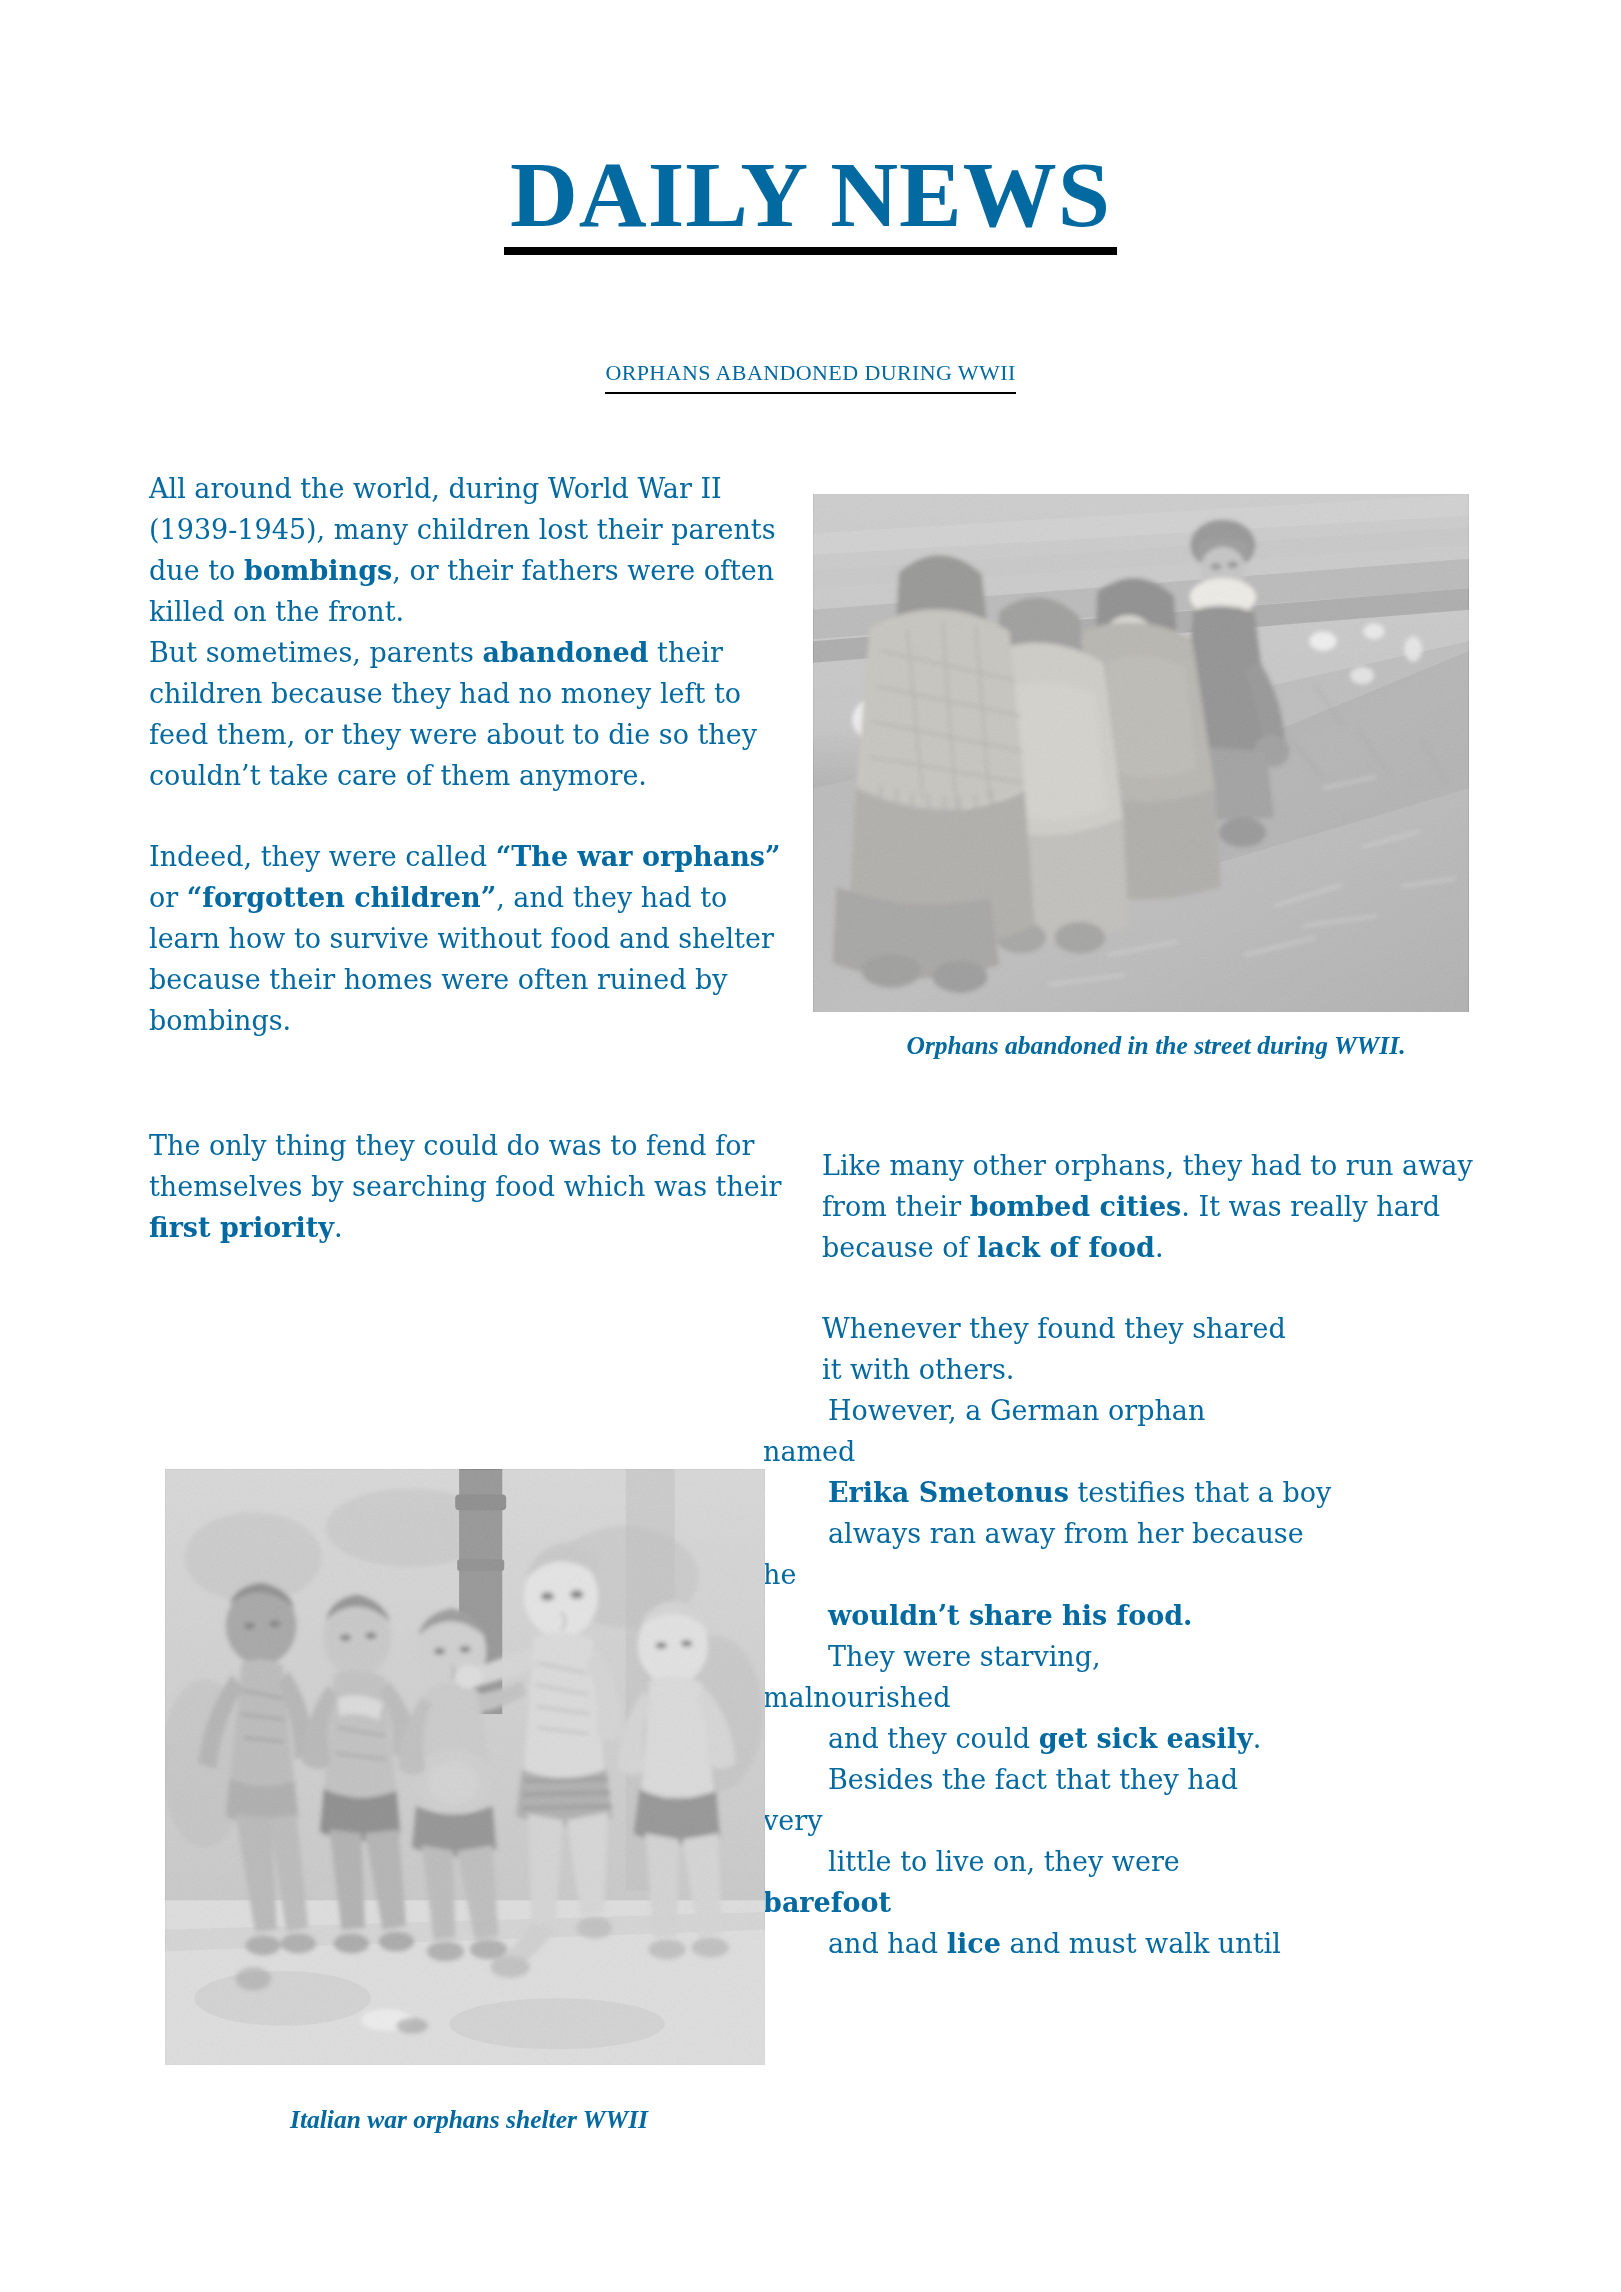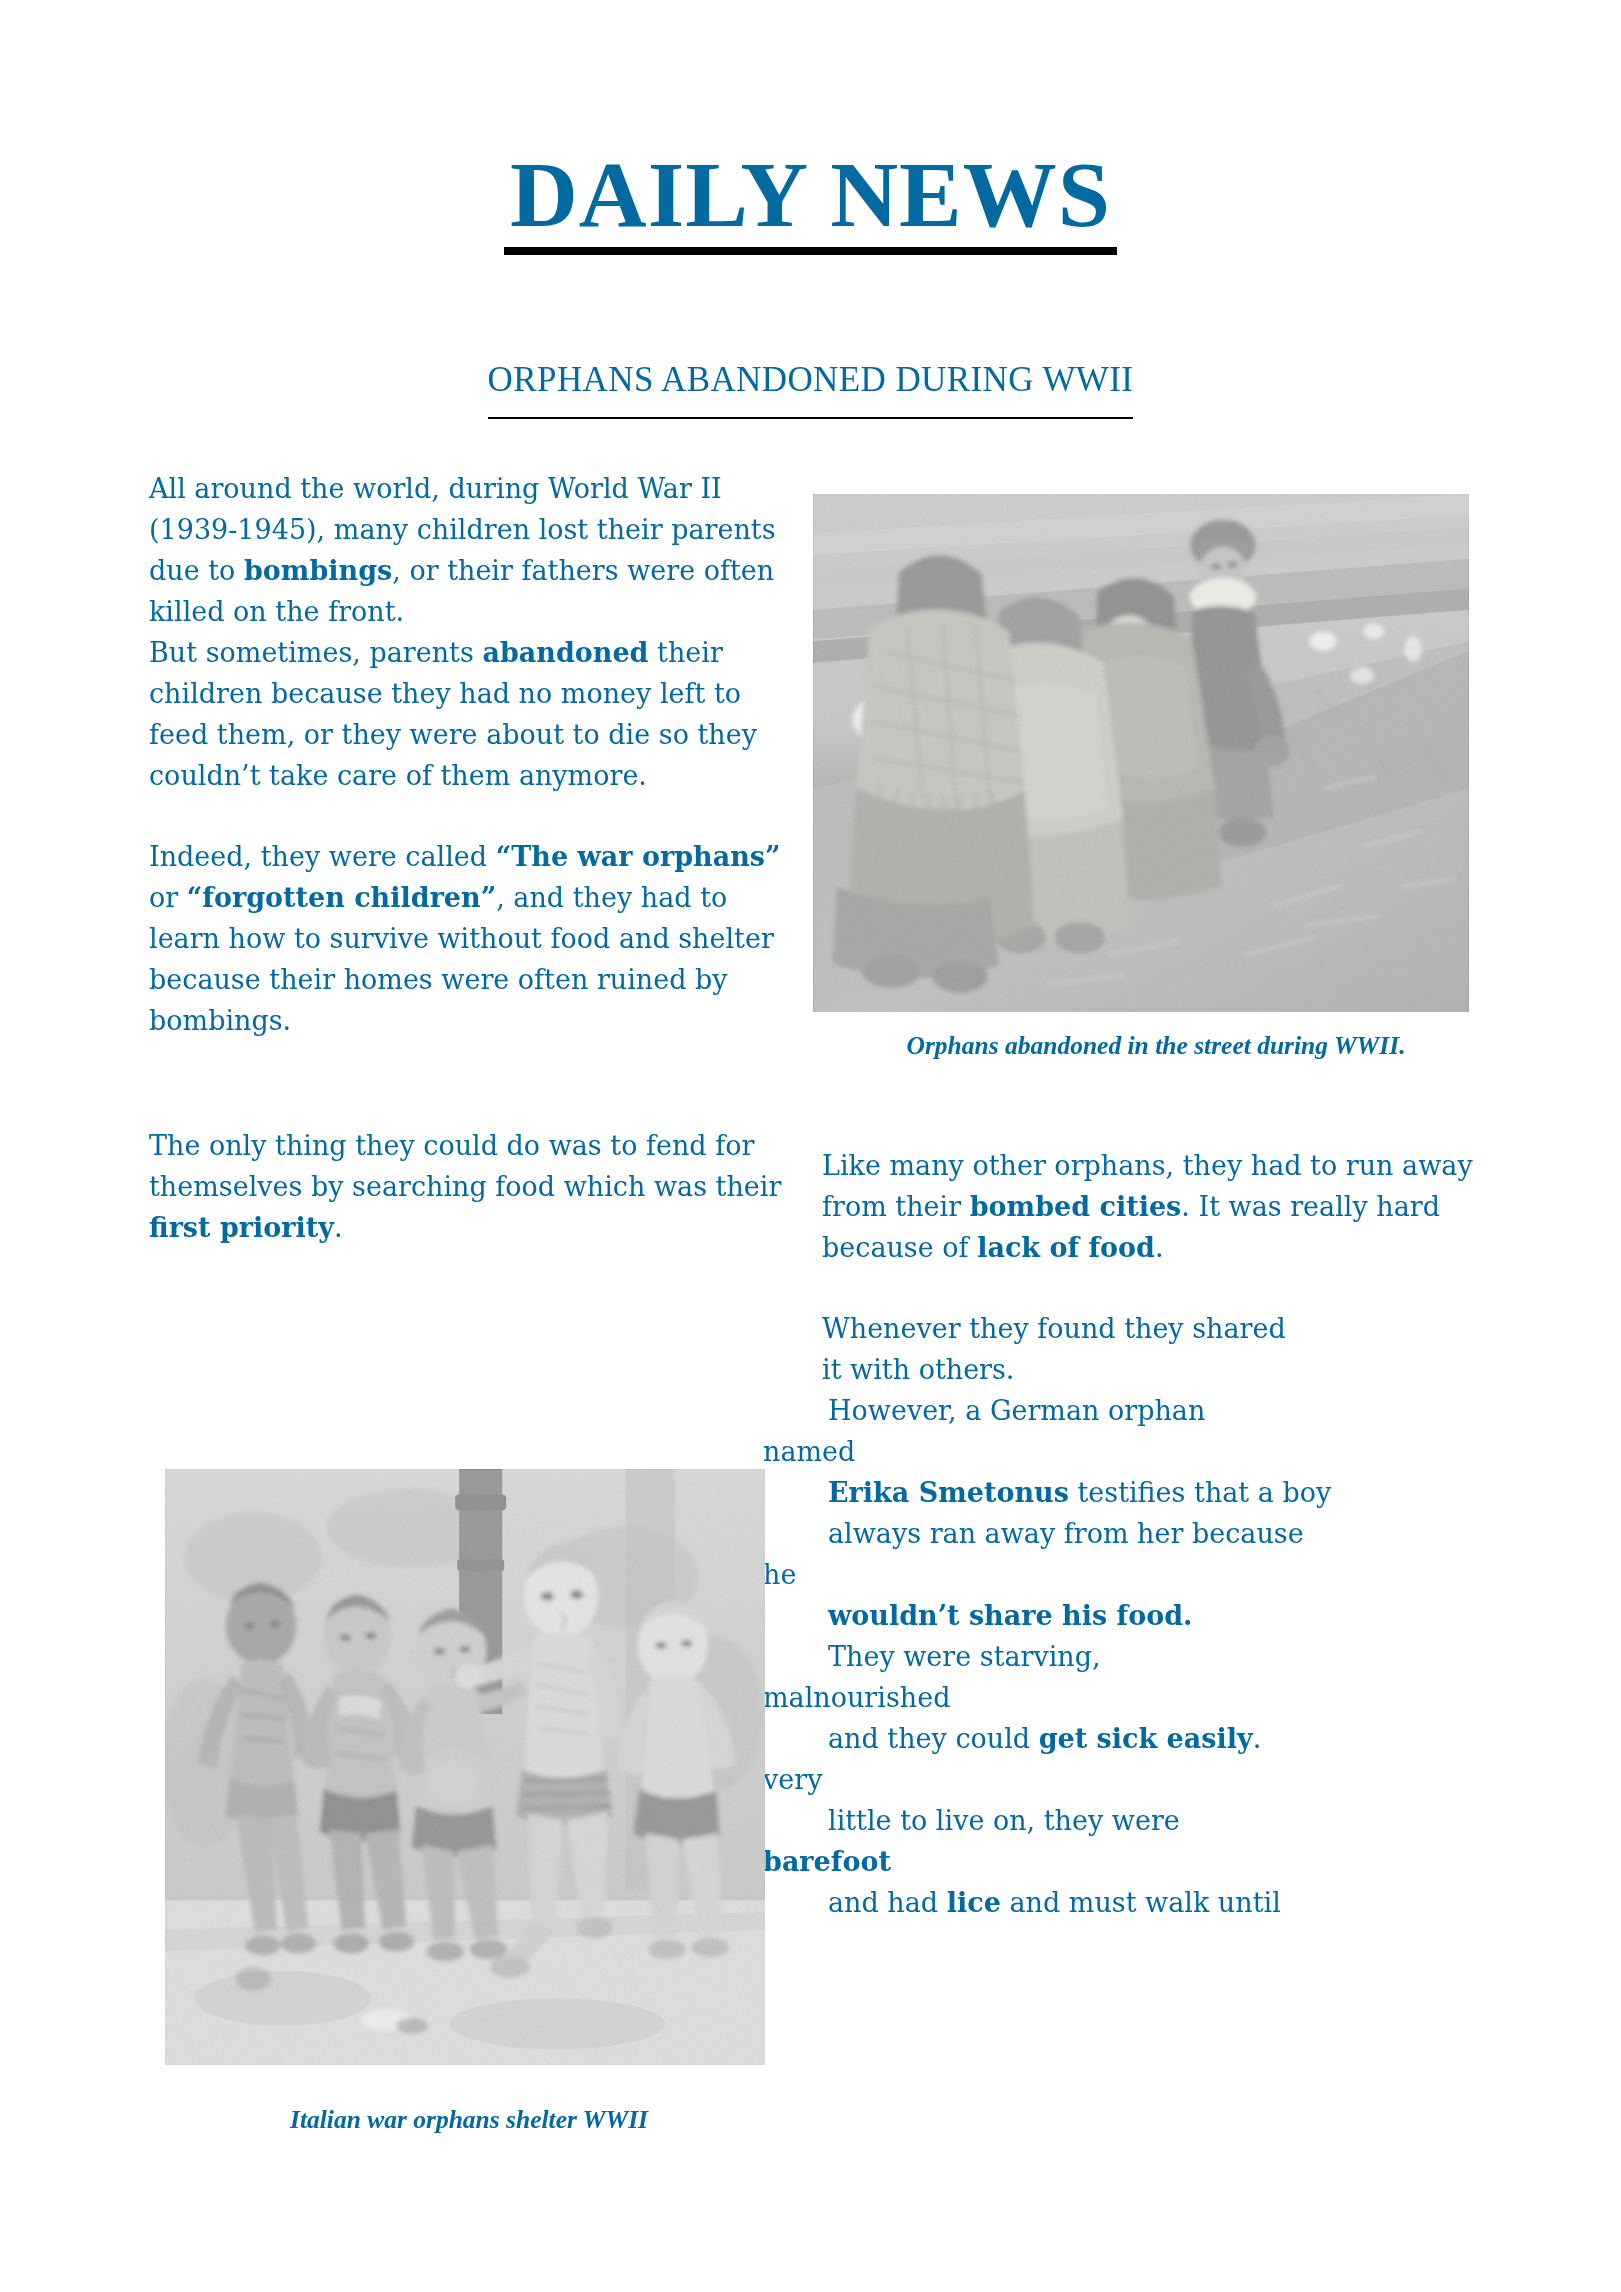--- a/index.html
+++ b/index.html
@@ -40,25 +40,25 @@
   .subhead-wrap {
     position: absolute;
     left: 0;
     top: 361px;
     width: 1621px;
     text-align: center;
   }
   .subhead {
     display: inline-block;
     font-family: "Liberation Serif", "DejaVu Serif", serif;
-    font-size: 35px;
+    font-size: 22px;
     line-height: 1.1;
     letter-spacing: 0.4px;
     border-bottom: 2.9px solid #000;
-    padding-bottom: 17px;
+    padding-bottom: 7px;
   }
 
   
   .col-left {
     position: absolute;
     left: 149px;
     top: 468px;
     width: 633px;
     font-family: "DejaVu Serif", "Liberation Serif", serif;
     font-size: 27px;
@@ -175,20 +175,21 @@
     <p class="indent-1">always ran away from her because</p>
     <p class="hang">he</p>
 
     <p class="indent-1"><b>wouldn’t share his food.</b></p>
 
     <p class="indent-1">They were starving,</p>
     <p class="hang">malnourished</p>
 
     <p class="indent-1"><span>and they could </span><b>get sick easily</b><span>.</span></p>
 
+    <p class="indent-1">Besides the fact that they had</p>
     <p class="hang">very</p>
     <p class="indent-1">little to live on, they were</p>
 
     <p class="hang"><b>barefoot</b></p>
 
     <p class="indent-1"><span>and had </span><b>lice</b><span> and must walk until</span></p>
 
   </div>
 
   <div class="fig-top">

